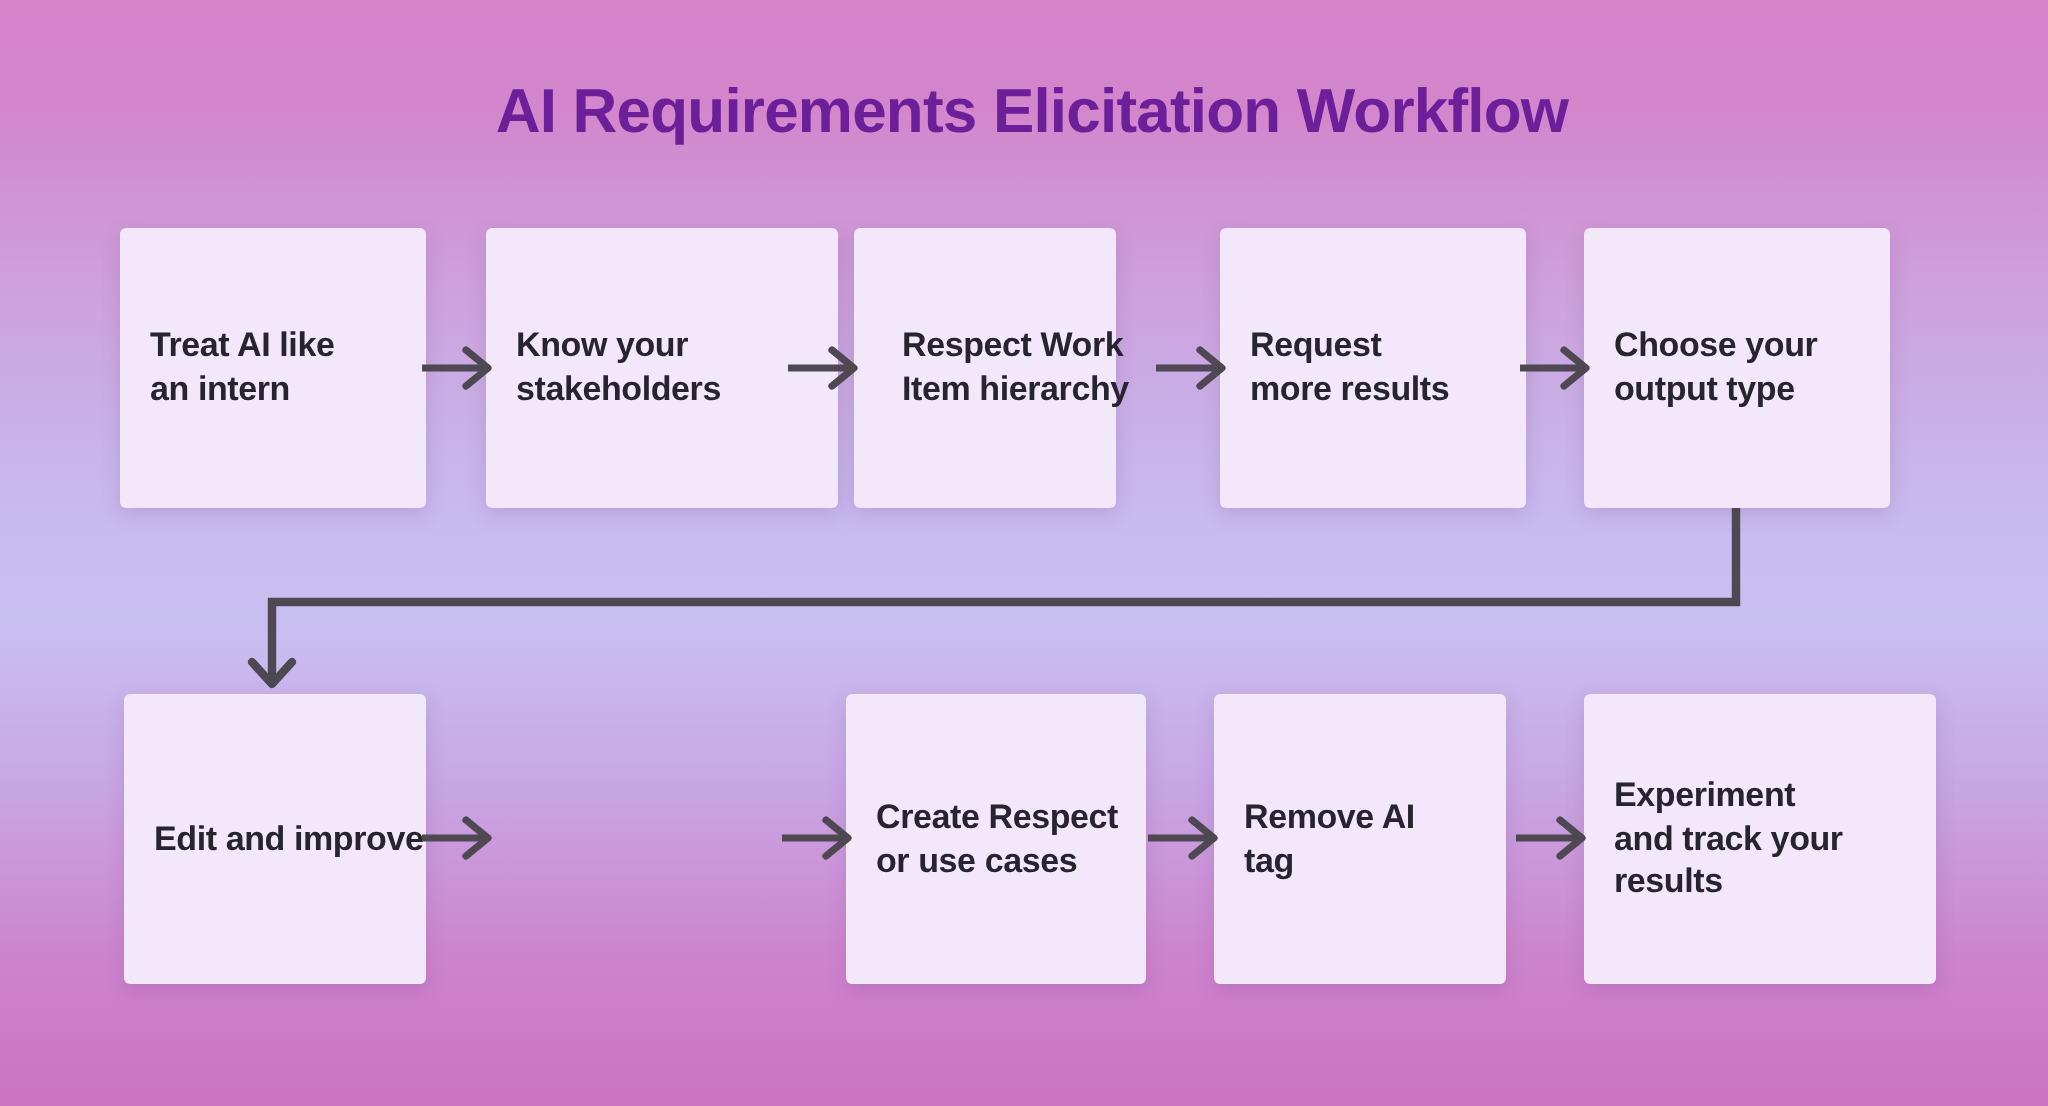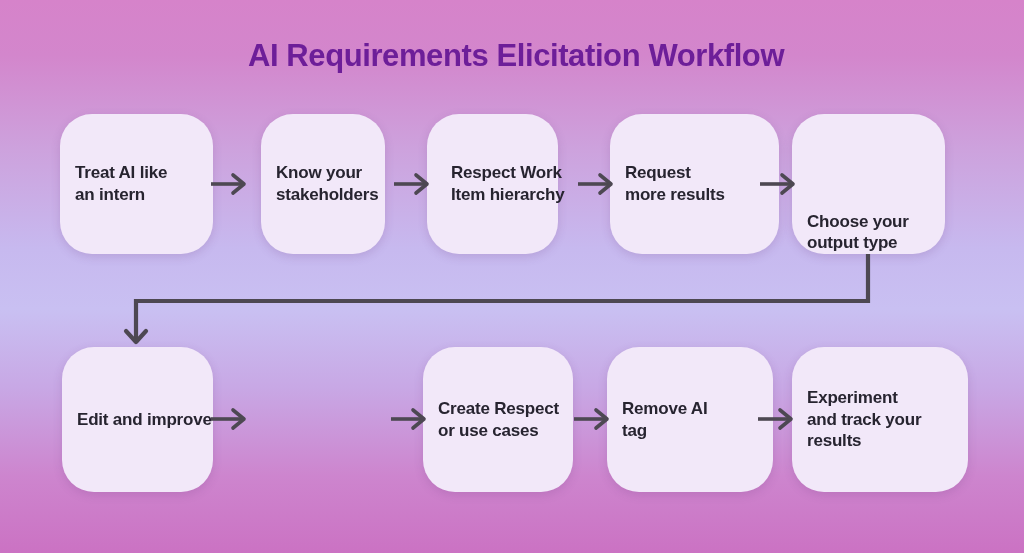--- a/index.html
+++ b/index.html
@@ -30,21 +30,21 @@
     margin: 4px;
     text-align: center;
     font-size: 31px;
     font-weight: 700;
     letter-spacing: -0.4px;
     color: #6d1e99;
   }
   .box {
     position: absolute;
     background: #f2e8f9;
-    border-radius: 32px;
+    border-radius: 3px;
     display: flex;
     align-items: center;
     box-sizing: border-box;
     padding: 0 8px 0 15px;
     box-shadow: 0 3px 10px rgba(104, 58, 122, 0.18);
   }
   .label {
     font-size: 17px;
     font-weight: 700;
     line-height: 1.28;
@@ -52,30 +52,30 @@
     white-space: pre;
     letter-spacing: -0.2px;
   }
   .arrow, .elbow {
     position: absolute;
     pointer-events: none;
   }
   
   .r1 { top: 114px; height: 140px; }
   .b1 { left: 60px;  width: 153px; }
-  .b2 { left: 261px; width: 124px; }
+  .b2 { left: 243px; width: 176px; }
   .b3 { left: 427px; width: 131px; padding-left: 24px; }
-  .b4 { left: 610px; width: 169px; }
-  .b5 { left: 792px; width: 153px; align-items: flex-end; }
+  .b4 { left: 610px; width: 153px; }
+  .b5 { left: 792px; width: 153px; }
   
   .r2 { top: 347px; height: 145px; }
   .c1 { left: 62px;  width: 151px; }
   .c2 { left: 241px; width: 151px; }
   .c3 { left: 423px; width: 150px; }
-  .c4 { left: 607px; width: 166px; }
+  .c4 { left: 607px; width: 146px; }
   .c5 { left: 792px; width: 176px; }
   .ar1 { top: 171px; }
   .ar2 { top: 406px; }
   .ax1 { left: 210px; }
   .ax2 { left: 393px; }
   .ax3 { left: 577px; }
   .ax4 { left: 759px; }
   .bx1 { left: 210px; }
   .bx2 { left: 390px; }
   .bx3 { left: 573px; }

